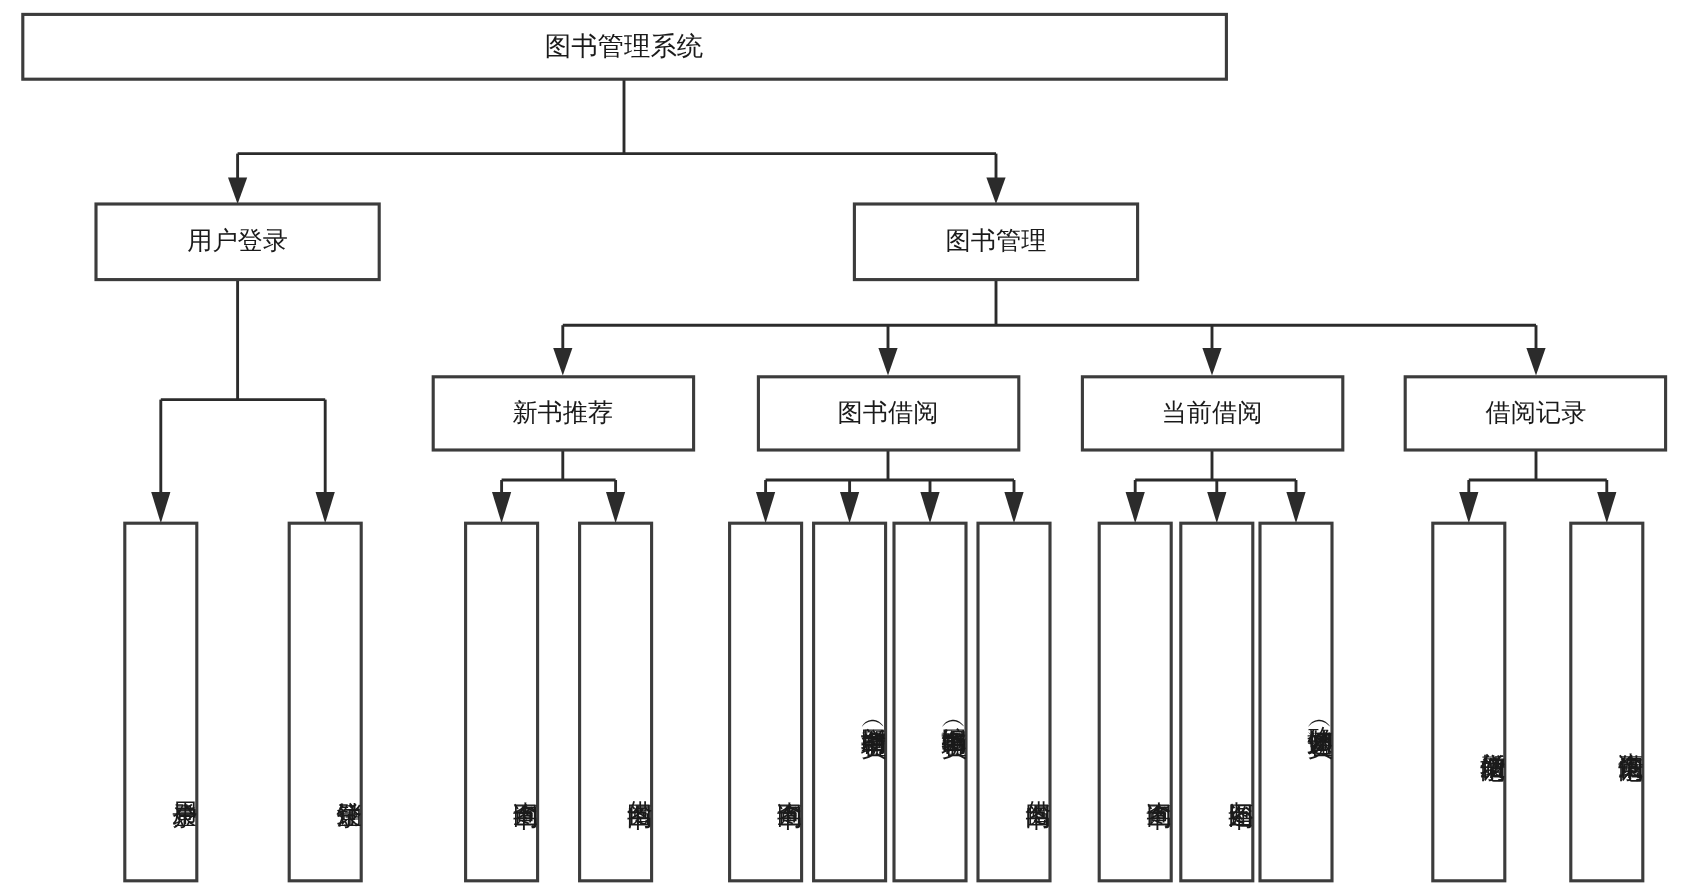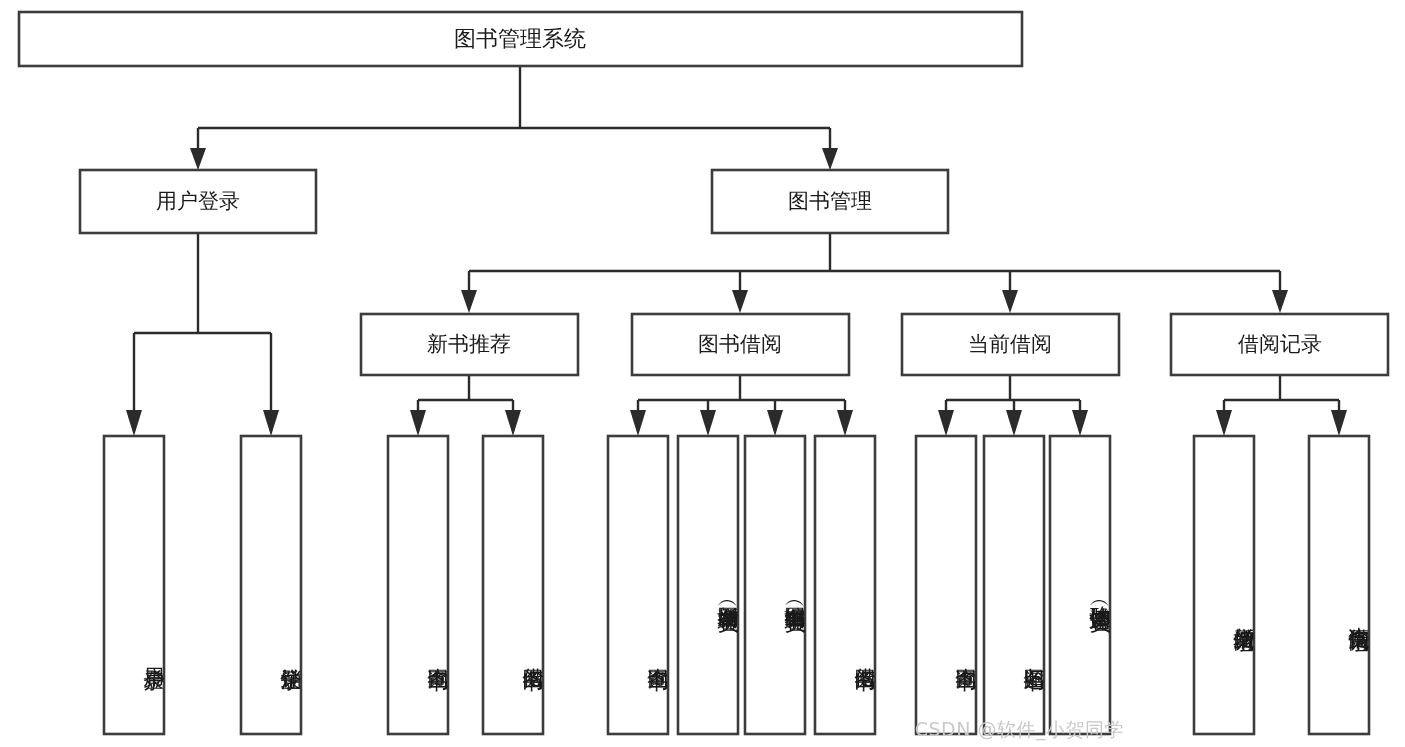--- a/index.html
+++ b/index.html
@@ -227,15 +227,14 @@
   <div class="vlabel" style="left:745px; top:436px; width:60px; height:298px; padding-top:8px;">编辑图书（管理员）</div>
   <div class="vlabel" style="left:815px; top:436px; width:60px; height:298px; padding-top:68px;">借阅图书</div>
 
   <div class="vlabel" style="left:916px; top:436px; width:60px; height:298px; padding-top:68px;">查询图书</div>
   <div class="vlabel" style="left:984px; top:436px; width:60px; height:298px; padding-top:68px;">归还图书</div>
   <div class="vlabel" style="left:1050px; top:436px; width:60px; height:298px; padding-top:8px;">确认归还（管理员）</div>
 
   <div class="vlabel" style="left:1194px; top:436px; width:60px; height:298px; padding-top:28px;">新增借阅记录</div>
   <div class="vlabel" style="left:1309px; top:436px; width:60px; height:298px; padding-top:28px;">查询借阅记录</div>
 
-  <div class="watermark">CSDN @软件_小贺同学</div>
 
 </div>
 
 </body></html>

